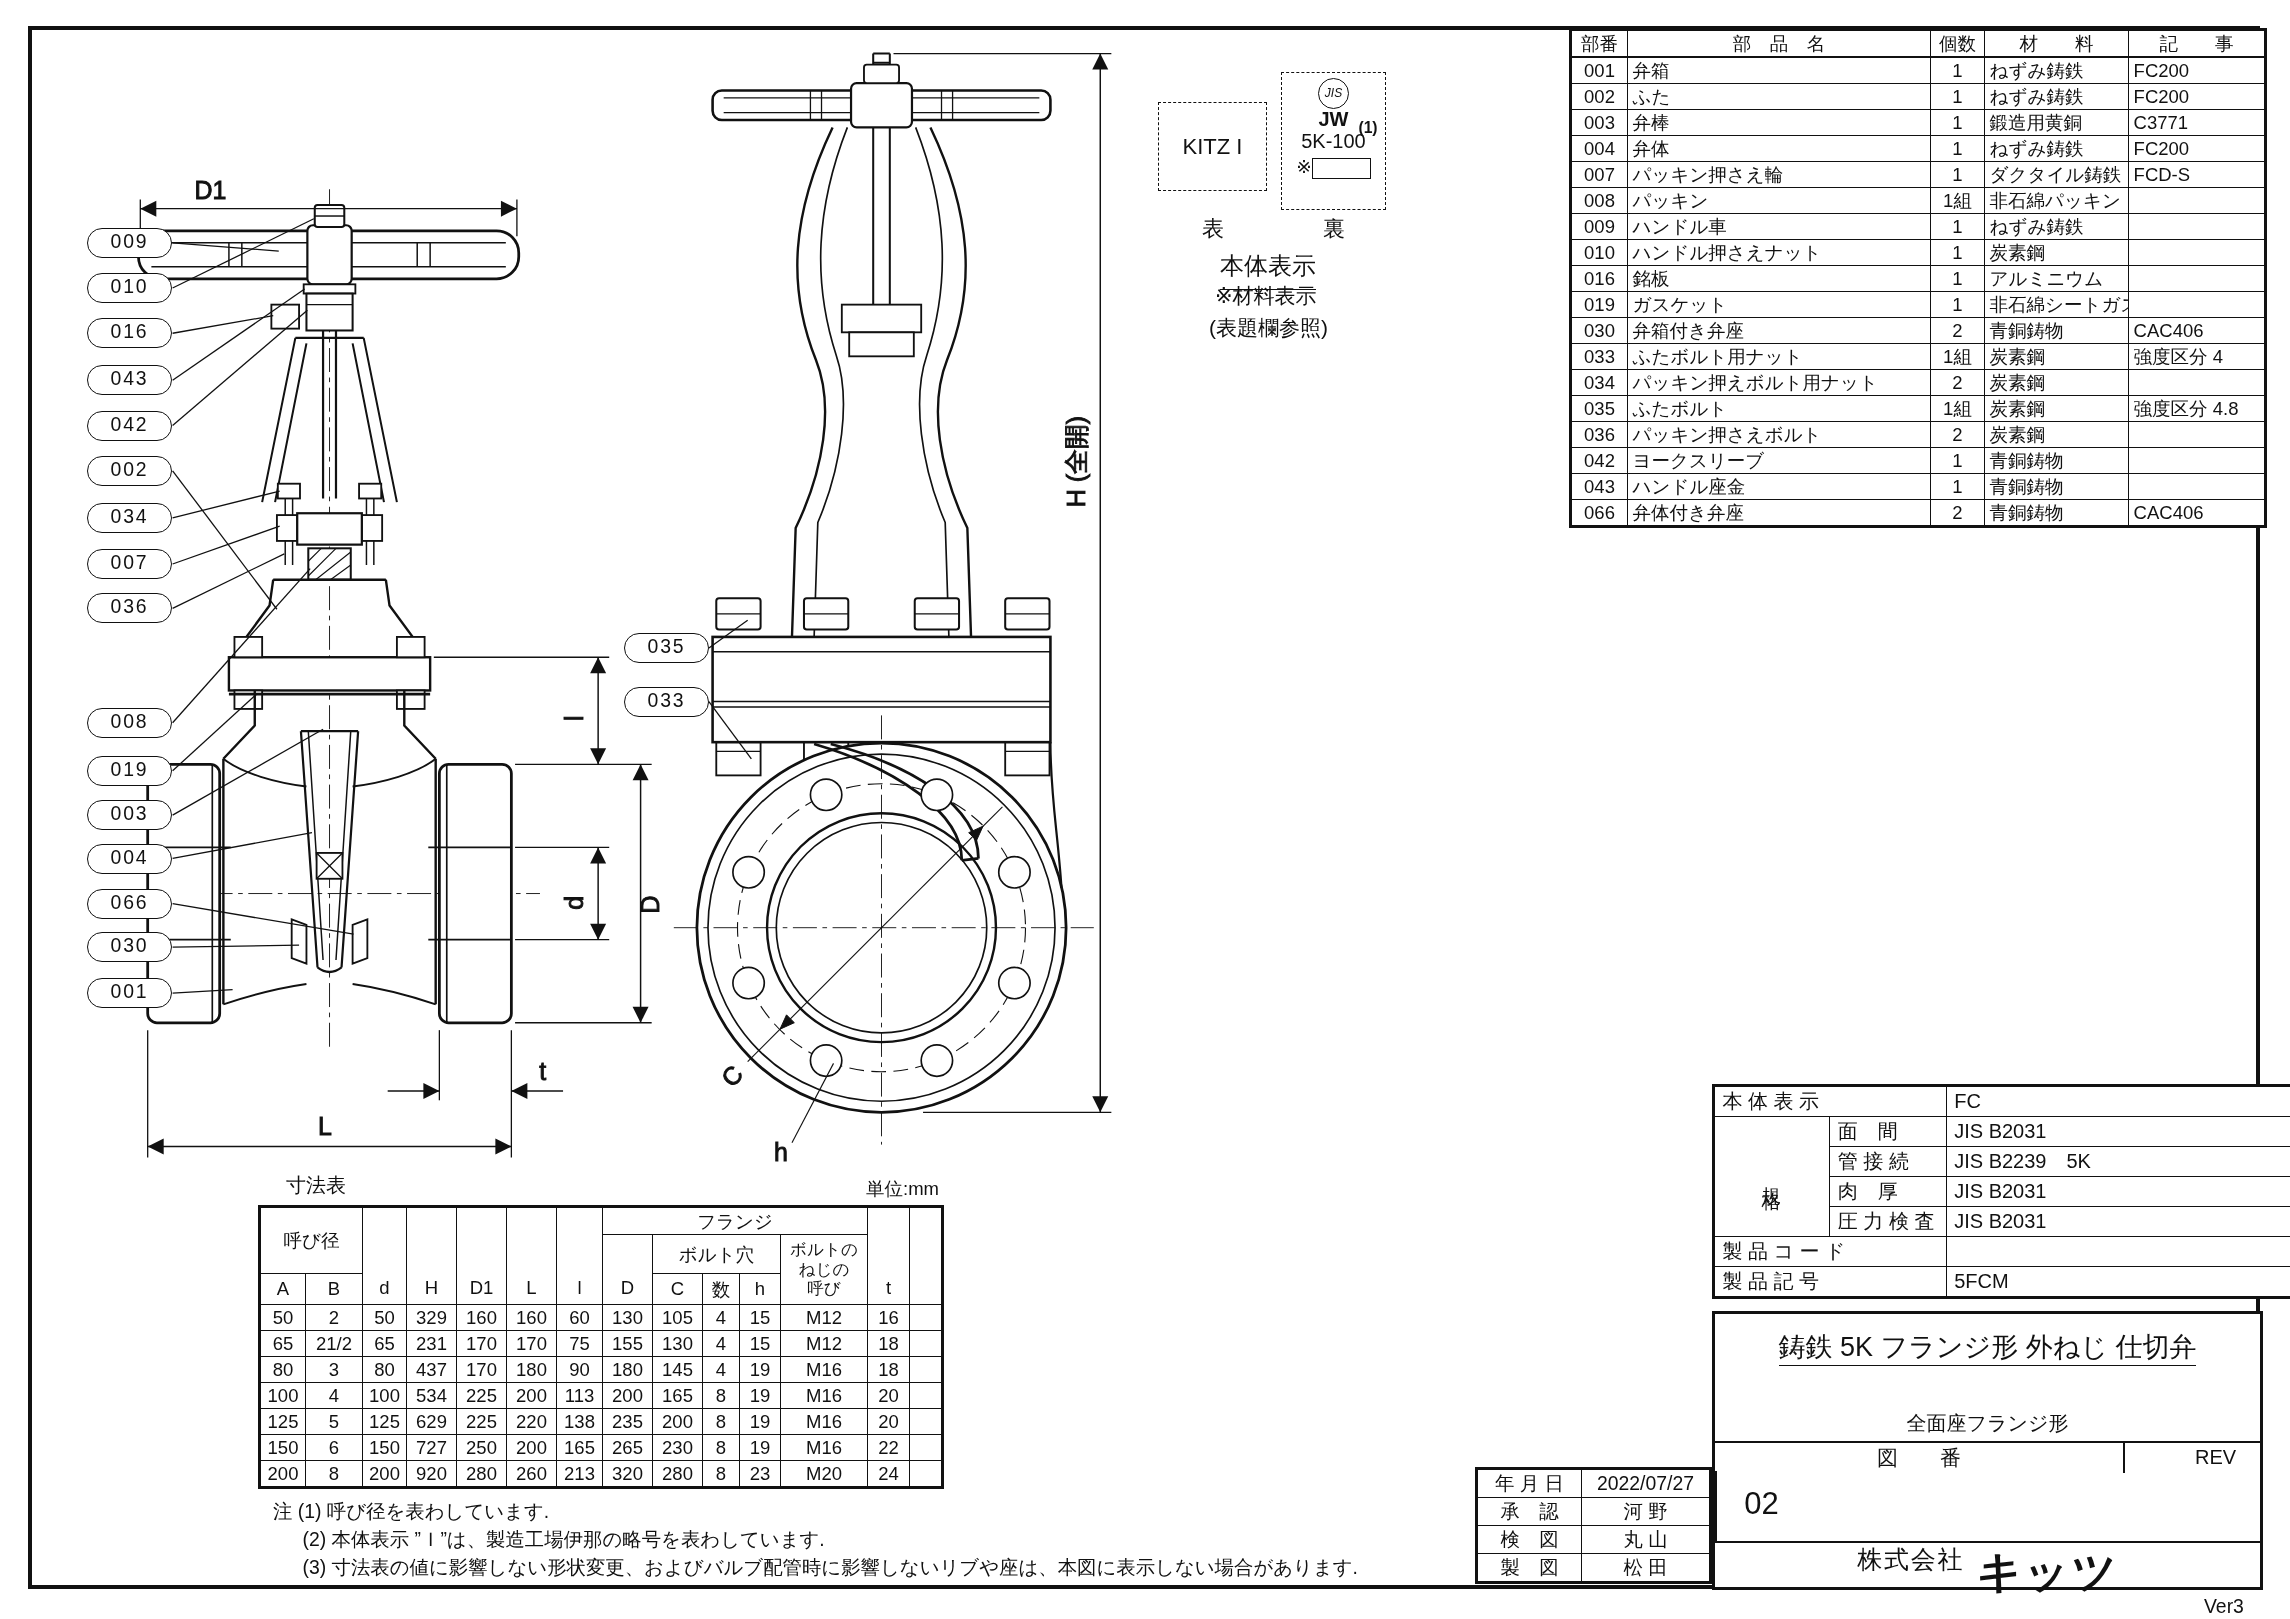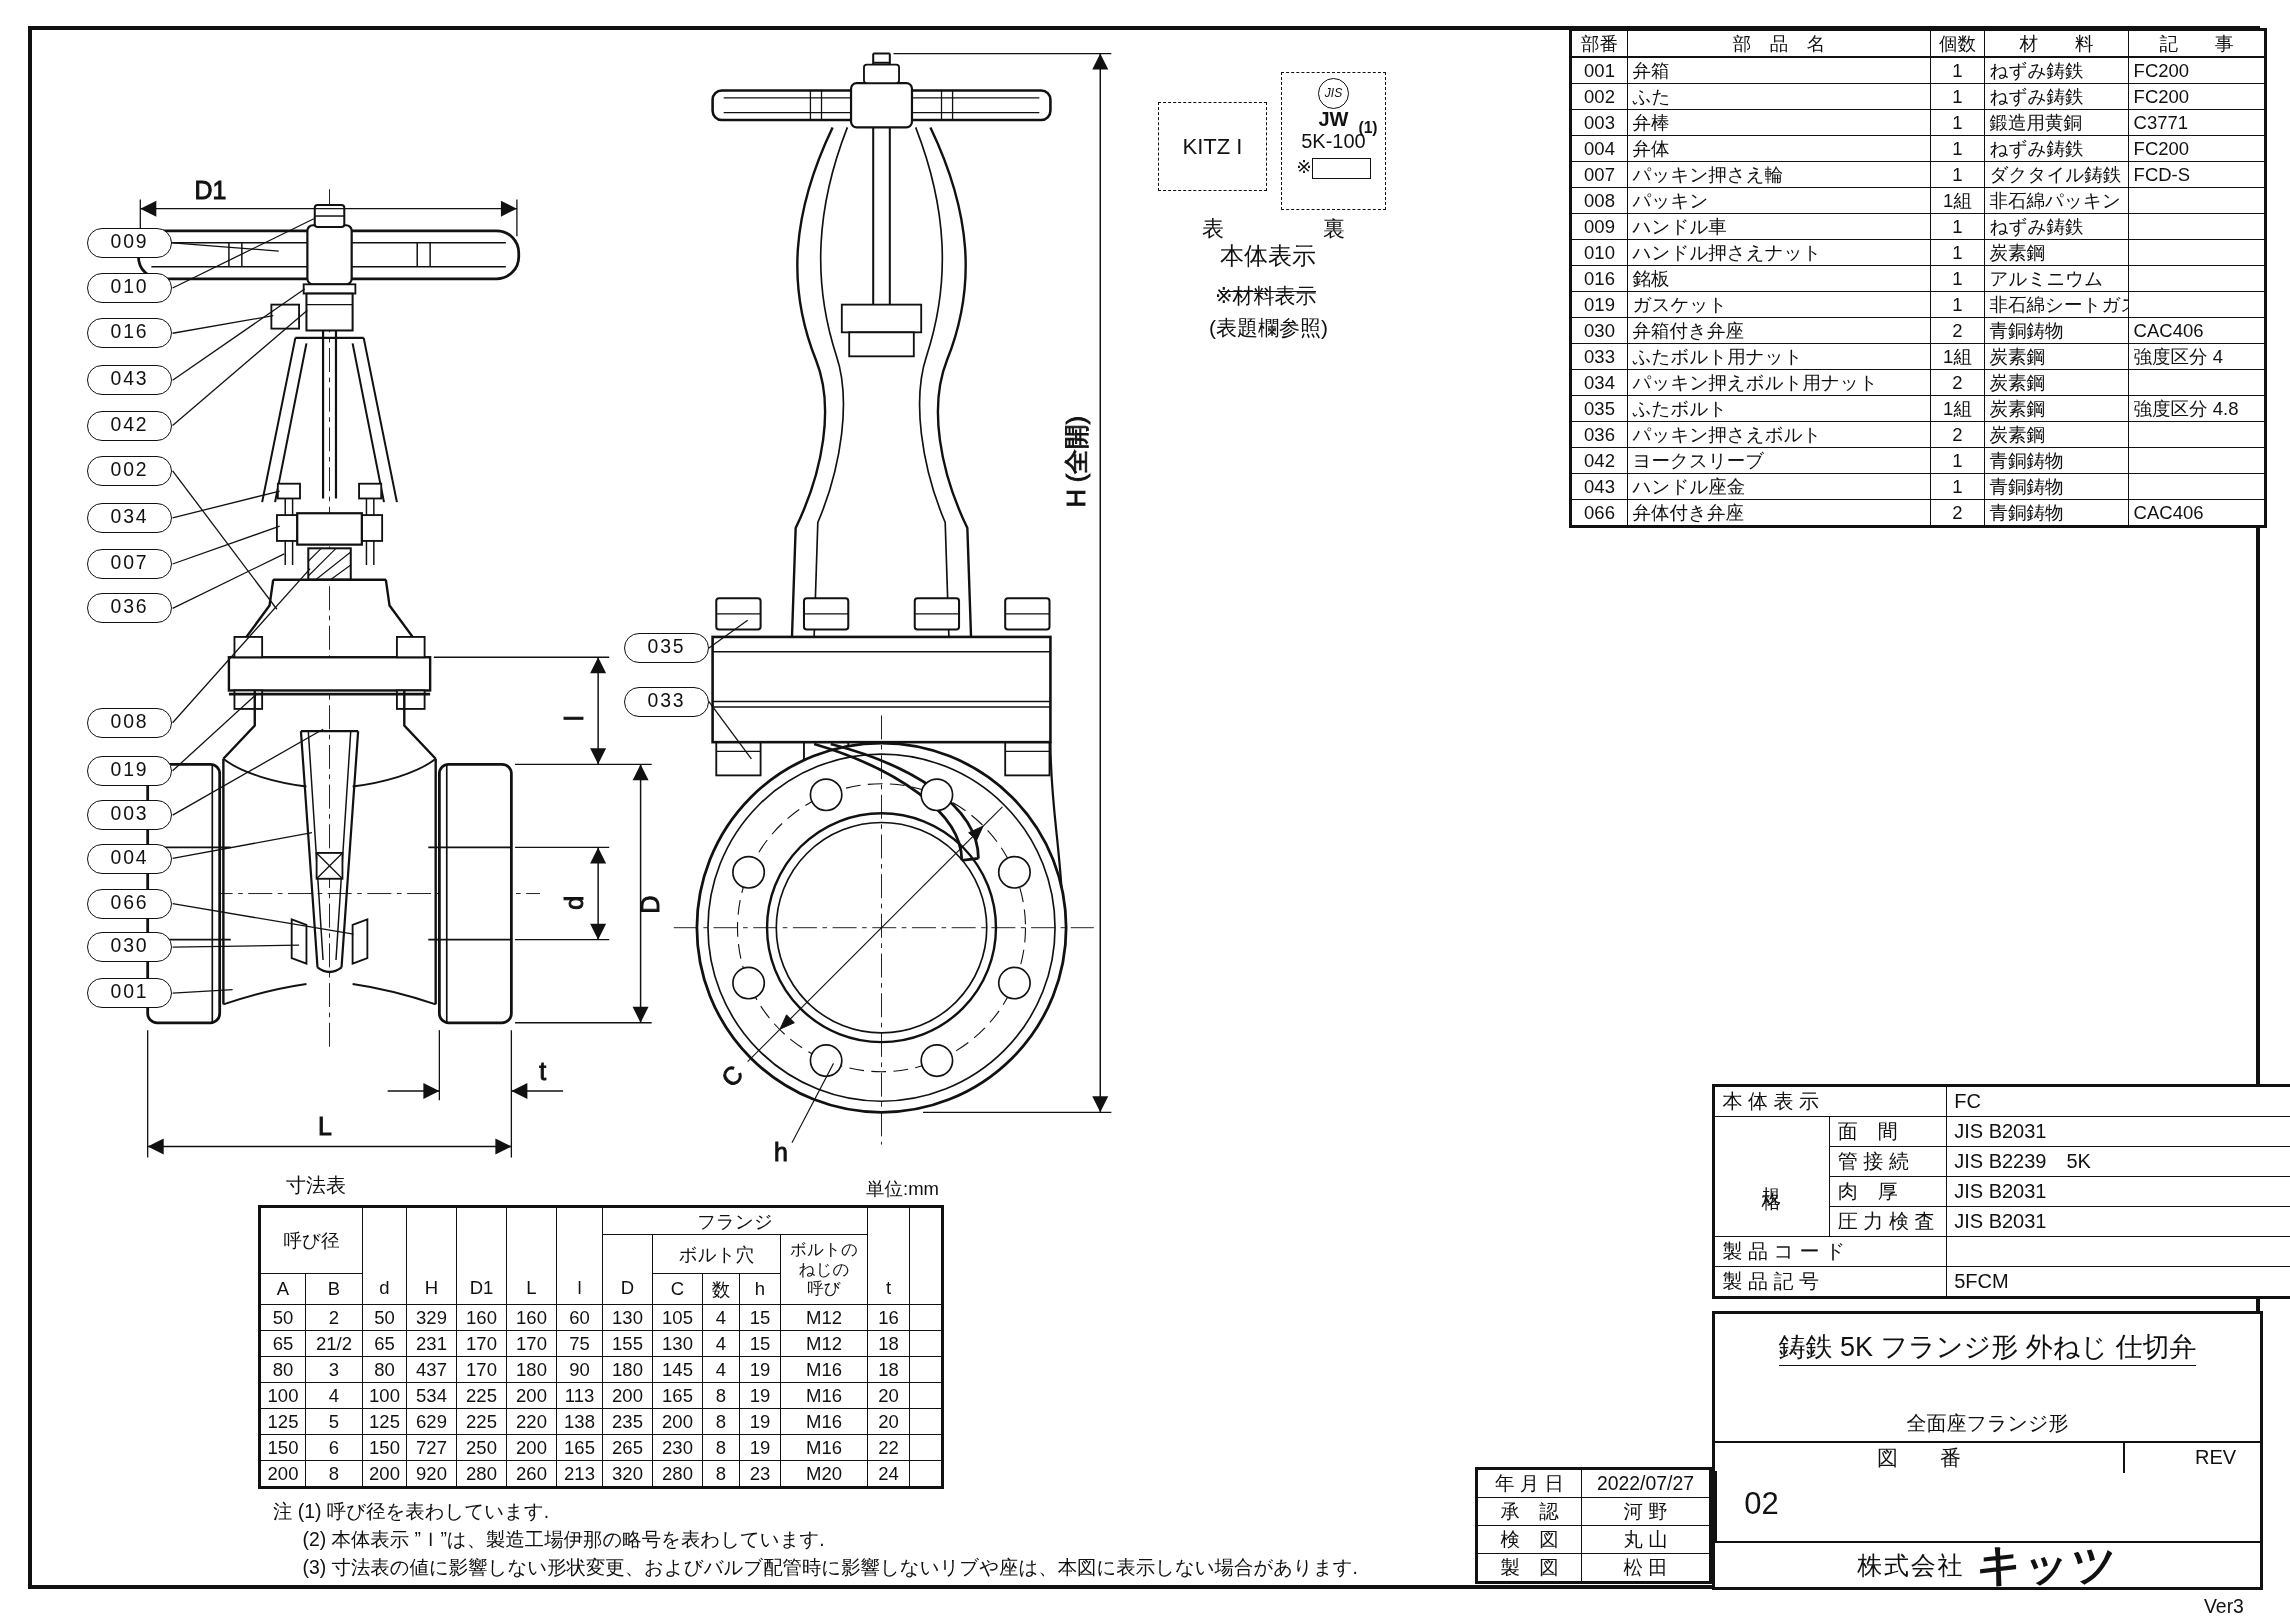--- a/index.html
+++ b/index.html
@@ -39,22 +39,22 @@
   .jis-box{position:absolute;left:1281px;top:72px;width:105px;height:138px;border:1.8px dashed #111;
            box-sizing:border-box;text-align:center;}
   .jis-circle{width:31px;height:31px;border:1.8px solid #111;border-radius:50%;margin:4.6px auto 0;
               font-size:12px;line-height:29.5px;font-style:italic;box-sizing:border-box;}
   .jw-line{font-size:20px;line-height:1.0;position:relative;font-weight:bold;}
   .jw-note{position:absolute;right:7.4px;top:11px;font-size:15.7px;}
   .jis-5k{font-size:20px;line-height:1.2;}
   .jis-matline{margin-top:3.7px;font-size:18.5px;}
   .mat-box{display:inline-block;width:57px;height:18.5px;border:1.8px solid #111;vertical-align:middle;}
   .cap{position:absolute;font-size:22px;}
-  .marking-heading{position:absolute;left:1220px;top:240px;font-size:24px;border-bottom:1.8px solid #111;
-                   padding-bottom:19px;}
+  .marking-heading{position:absolute;left:1220px;top:250px;font-size:24px;border-bottom:1.8px solid #111;
+                   padding-bottom:7px;}
   .marking-note{position:absolute;font-size:21px;}
   
   .spec-table{position:absolute;left:1712px;top:1084px;width:586px;font-size:20px;border:3.7px solid #111;}
   .spec-table td{border:1.8px solid #111;height:29px;padding:0 7.4px;overflow:hidden;white-space:nowrap;}
   .spec-table .grp{width:24px;text-align:center;padding:0;}
   .vert{writing-mode:vertical-rl;text-orientation:upright;margin:0 auto;font-size:19.4px;letter-spacing:5.5px;}
   .spec-table .lbl{width:216px;}
   .approval-table{position:absolute;left:1475px;top:1467px;width:237px;font-size:19.4px;border:3.7px solid #111;}
   .approval-table td{border:1.8px solid #111;height:27px;padding:0;text-align:center;overflow:hidden;}
   .approval-table td:first-child{width:103px;}
@@ -63,21 +63,21 @@
   .tb-title{position:absolute;top:14.8px;left:0;right:0;text-align:center;font-size:27px;}
   .tb-title span{border-bottom:1.8px solid #111;padding-bottom:2.8px;}
   .tb-sub{position:absolute;top:96px;left:0;right:0;text-align:center;font-size:20px;}
   .tb-zuban-row{position:absolute;top:127px;left:0;right:0;height:29.5px;border-top:2.8px solid #111;display:flex;}
   .tb-zuban-row .c1{flex:1;text-align:center;font-size:21px;line-height:29.5px;}
   .tb-zuban-row .c2{width:89px;border-left:2.8px solid #111;text-align:center;font-size:20px;line-height:29.5px;padding-left:46px;}
   .tb-no-row{position:absolute;top:157px;left:0;right:0;height:70px;display:flex;}
   .tb-no-row .c1{flex:1;text-align:center;font-size:42px;line-height:65px;letter-spacing:0.9px;}
   .tb-no-row .c2{width:89px;border-left:2.8px solid #111;text-align:center;font-size:31px;line-height:65px;}
   .tb-logo-row{position:absolute;top:227px;left:0;right:0;bottom:0;border-top:2.8px solid #111;
-               display:flex;align-items:center;justify-content:center;gap:13px;}
+               display:flex;align-items:flex-start;justify-content:center;gap:13px;}
   .logo-prefix{font-size:25px;letter-spacing:1.8px;}
   .logo-name{font-size:44px;font-weight:bold;transform:skewX(-6deg);letter-spacing:1.8px;}
   .version{position:absolute;left:2204px;top:1595px;font-size:19.4px;}
 </style>
 </head>
 <body>
 
 <div class="frame"></div>
 
 <svg width="2291" height="1620" viewBox="0 0 2482 1755">

